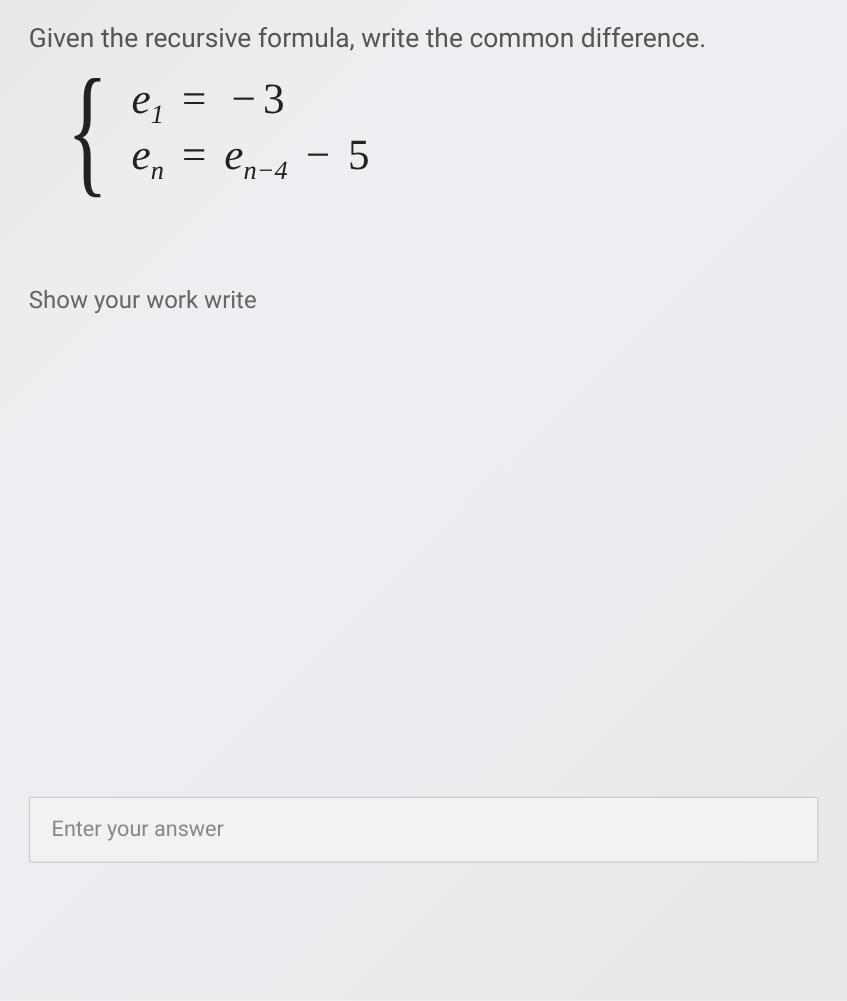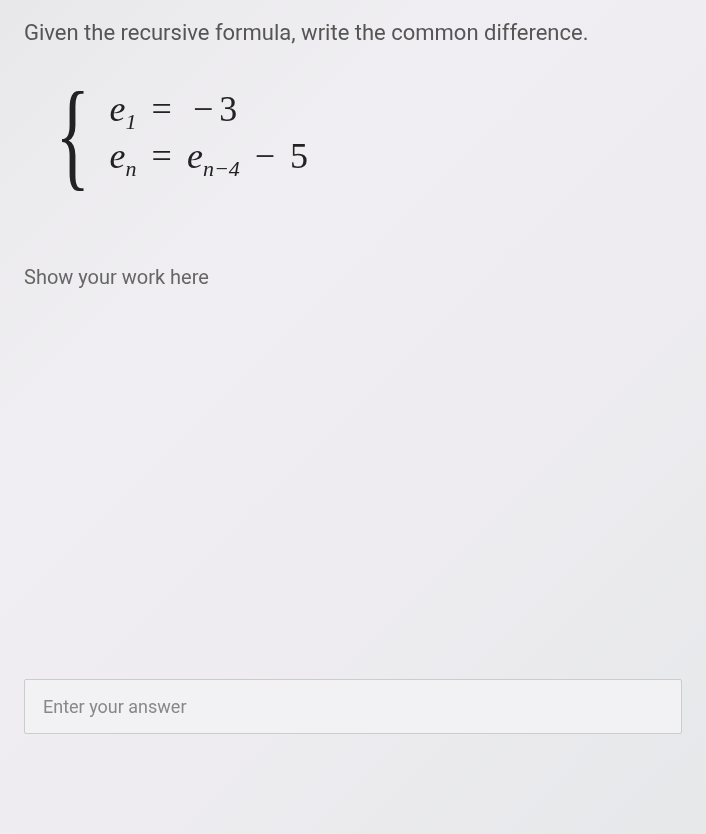--- a/index.html
+++ b/index.html
@@ -12,21 +12,21 @@
       height: 834px;
       background: linear-gradient(135deg, #e8e8ea 0%, #f0eef2 30%, #eeecf0 60%, #e6e8ea 100%);
       font-family: -apple-system, BlinkMacSystemFont, "Segoe UI", Roboto, sans-serif;
       padding: 20px 24px;
       color: #444;
       position: relative;
     }
     .question-text {
       font-size: 22px;
       color: #555;
-      margin-bottom: 40px;
+      margin-bottom: 13px;
       font-weight: 400;
     }
     .formula-container {
       display: flex;
       align-items: center;
       margin-left: 20px;
       margin-bottom: 80px;
     }
     .brace {
       font-size: 120px;
@@ -71,20 +71,21 @@
     .answer-input {
       width: 100%;
       padding: 16px 18px;
       font-size: 18px;
       color: #888;
       background: #f2f2f4;
       border: 1px solid #ccc;
       border-radius: 2px;
       font-family: inherit;
       outline: none;
+      margin-top: 12px;
     }
     .answer-input::placeholder {
       color: #888;
     }
   </style>
 </head>
 <body>
 
 
 
@@ -101,20 +102,20 @@
     <div class="formula-line">
       <span>e</span><span class="sub">n</span>
       <span class="op">=</span>
       <span>e</span><span class="sub">n−4</span>
       <span class="op num">−</span>
       <span class="num">5</span>
     </div>
   </div>
 </div>
 
-<div class="show-work-label">Show your work here</div>
+<div class="show-work-label">Show your work write</div>
 
 <div class="work-area"></div>
 
 <input type="text" class="answer-input" placeholder="Enter your answer" style="">
 
 
 
 
 </body></html>

